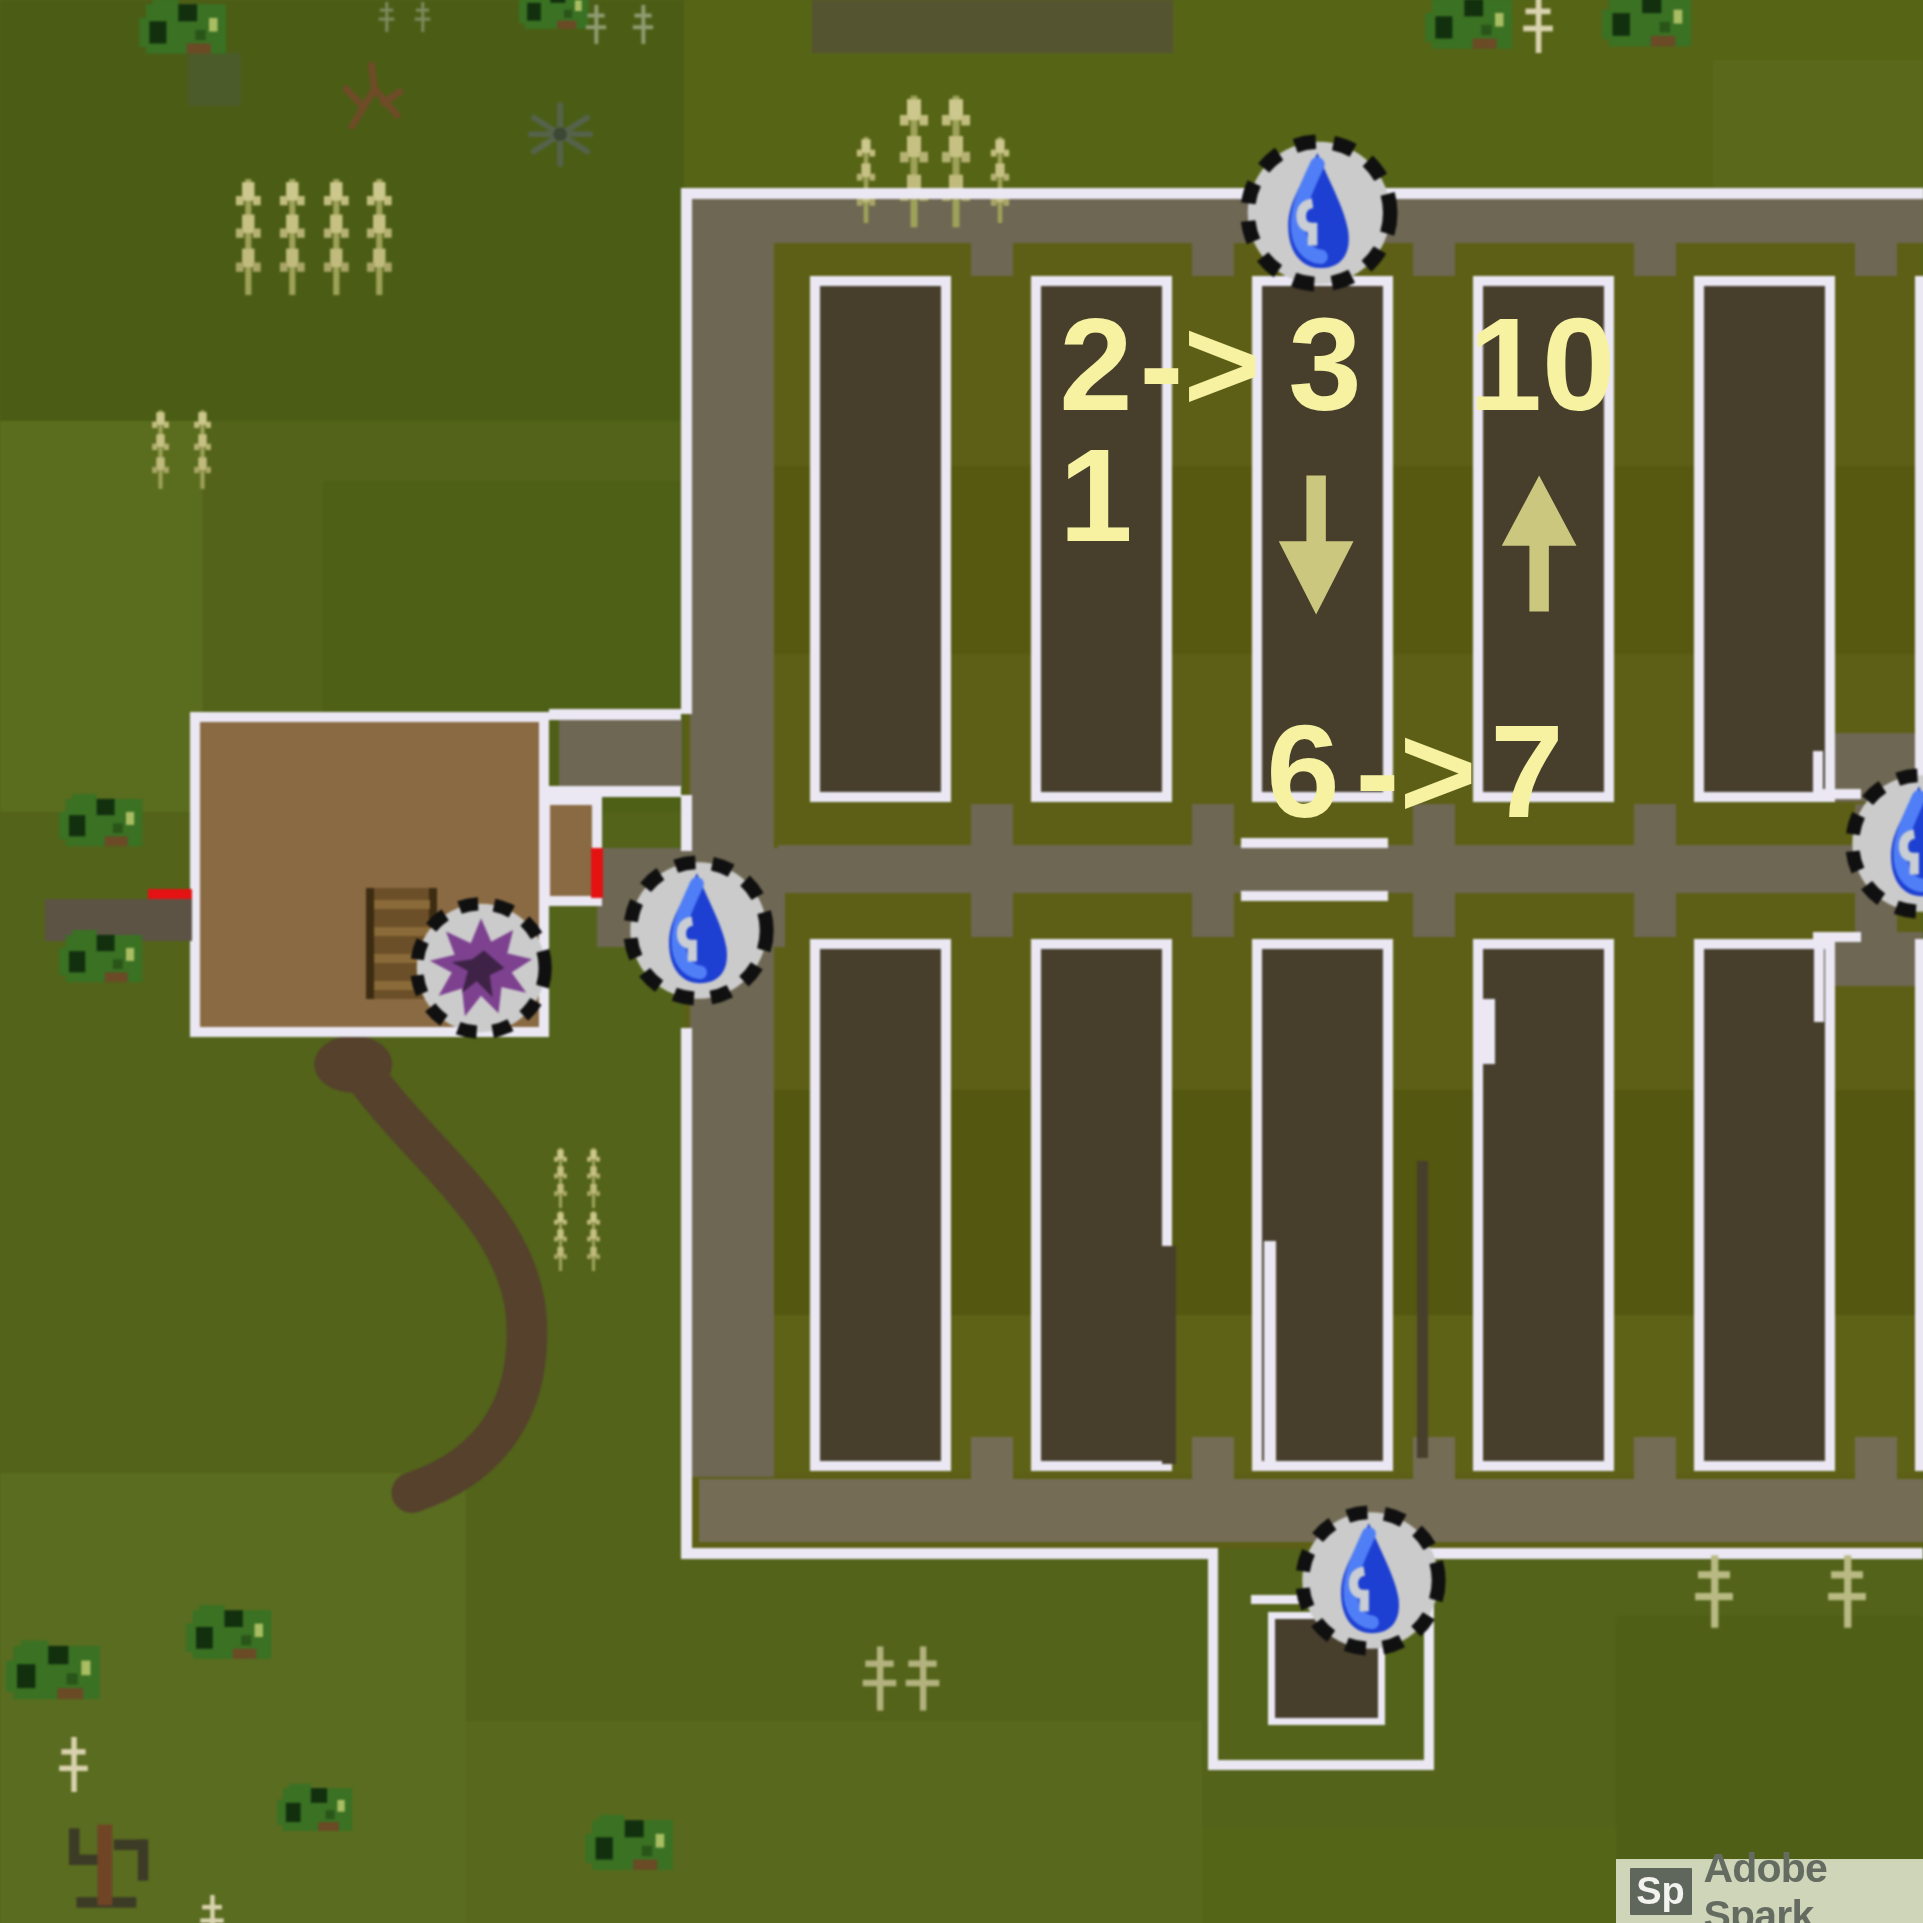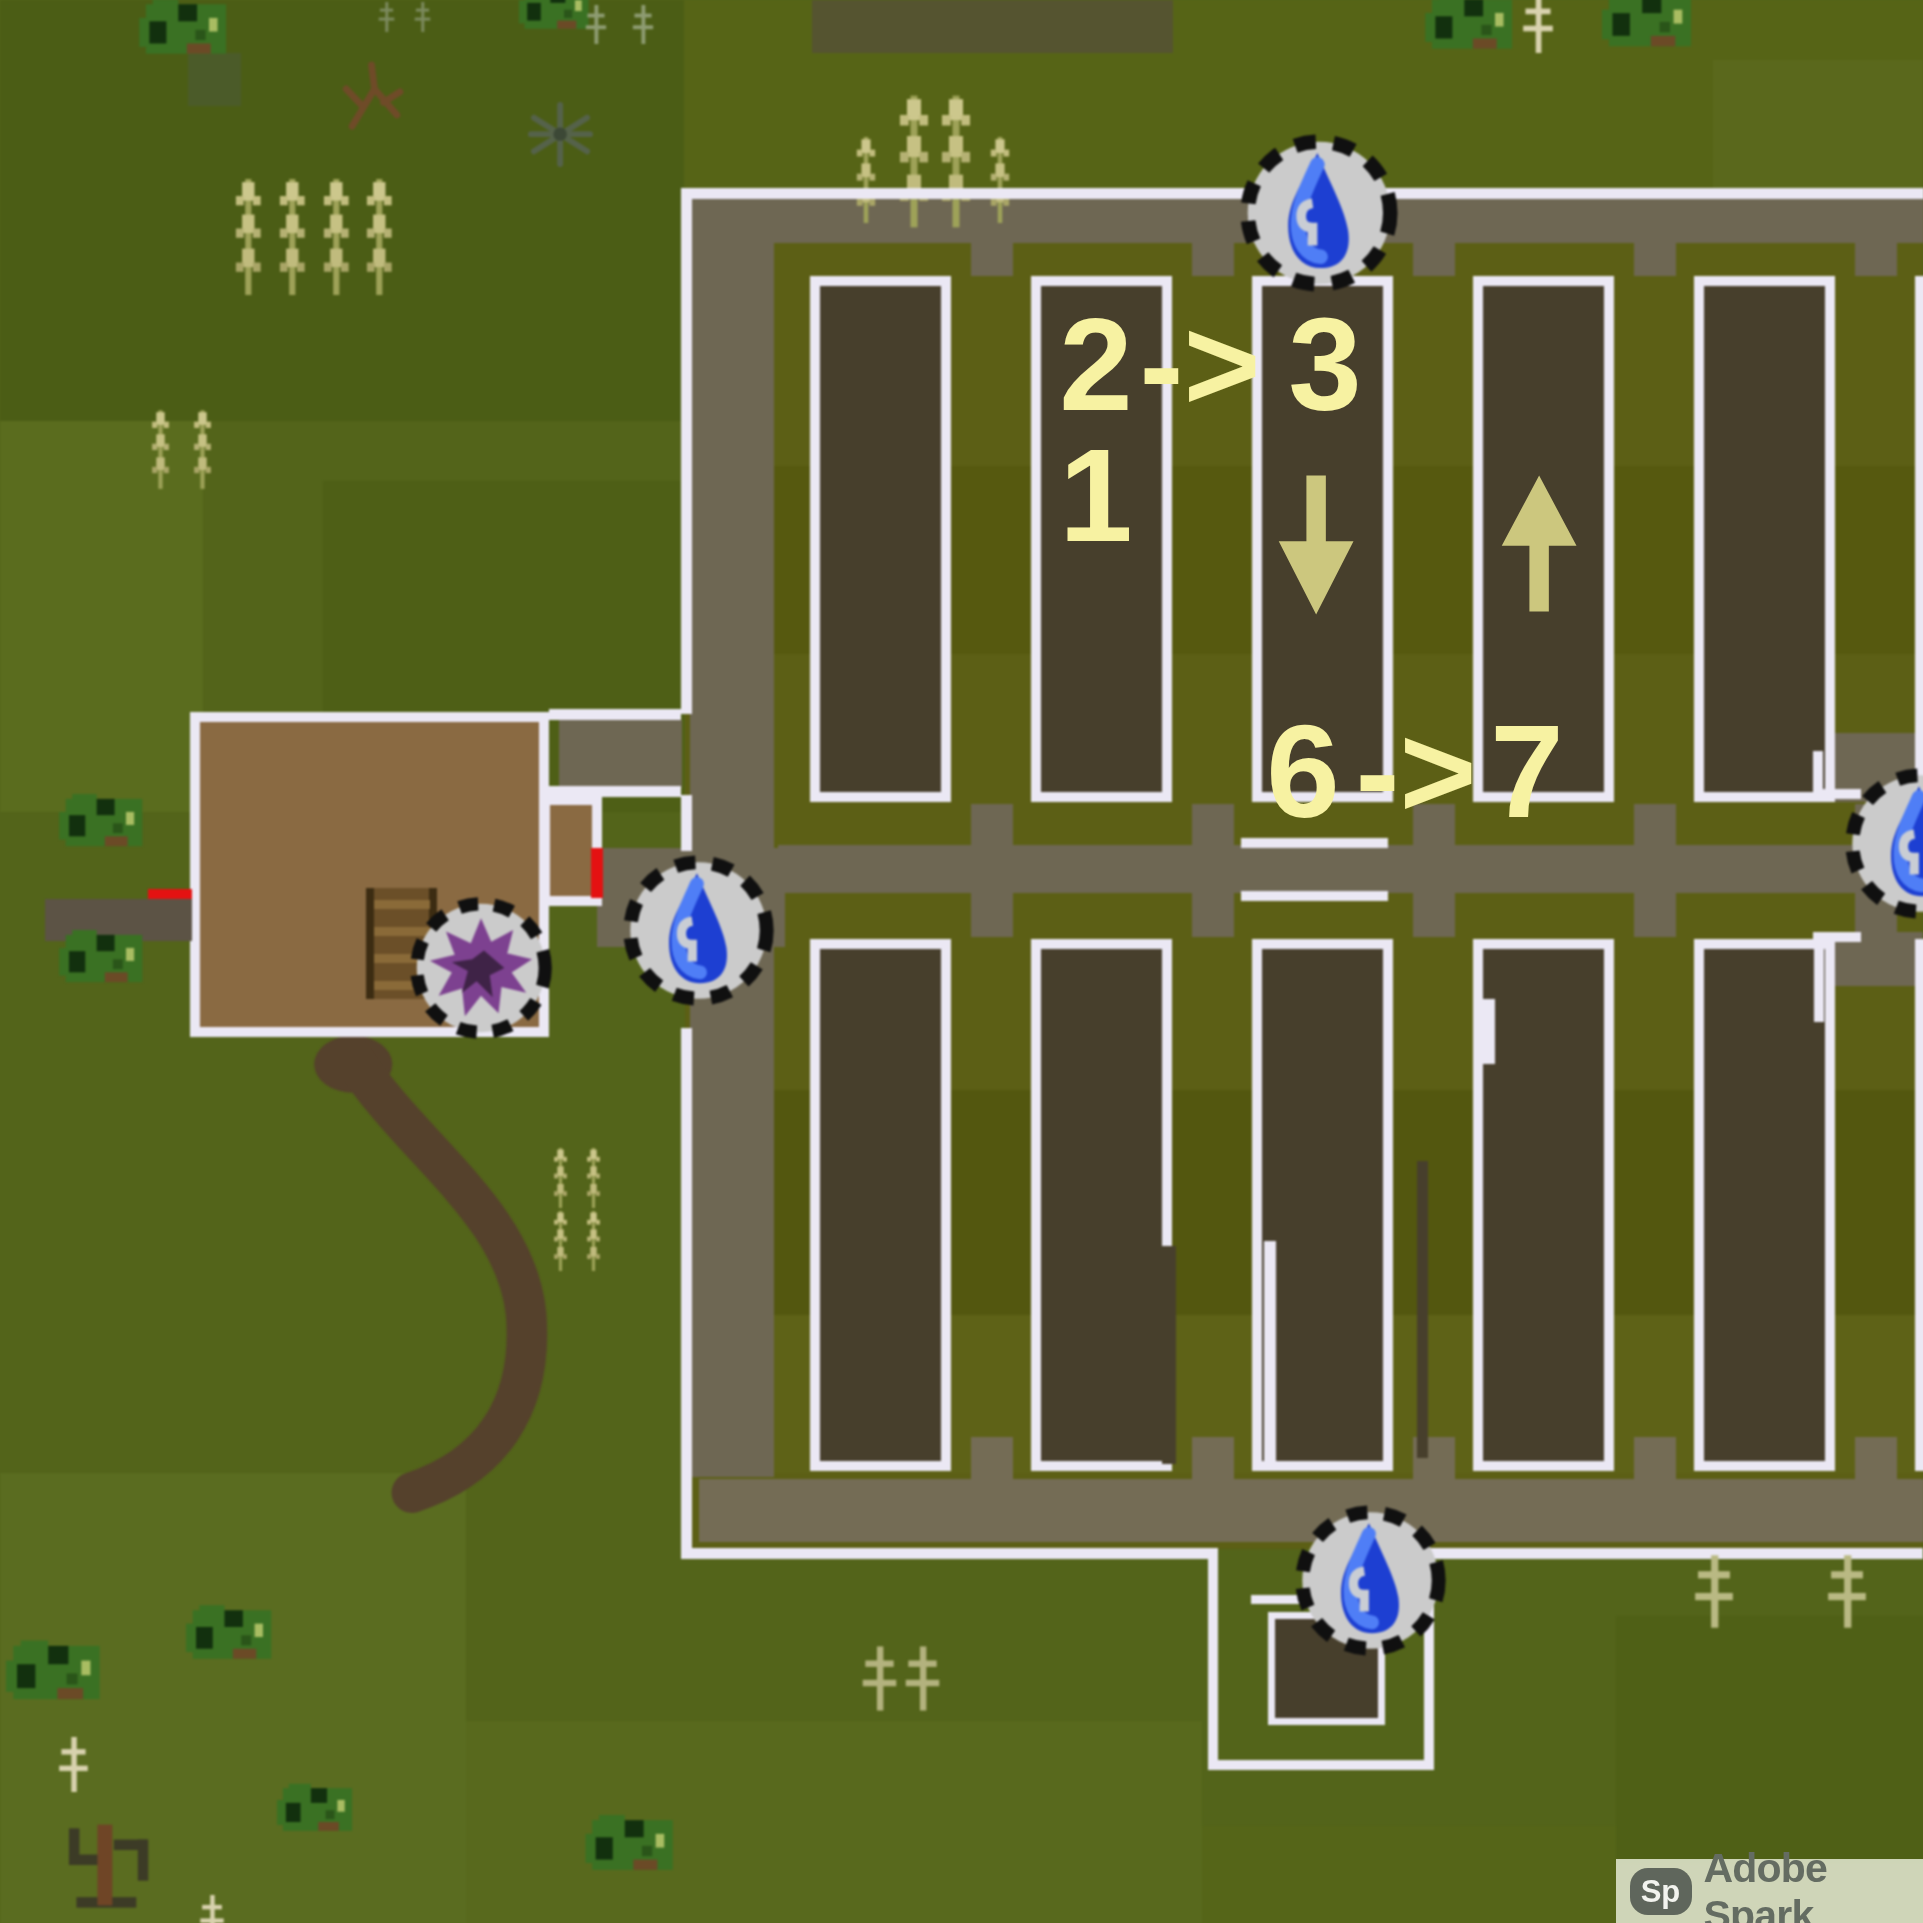--- a/index.html
+++ b/index.html
@@ -10,21 +10,21 @@
   .overlay-layer{position:absolute;inset:0;}
   .white{background:#ebe8f4;}
   .road{background:#6e6753;}
   .road2{background:#746c55;}
   .plot{background:#473f2c;border:10.5px solid #ebe8f4;box-sizing:border-box;}
   .penplot{background:#473f2c;border:7.5px solid #ebe8f4;box-sizing:border-box;}
   .bld{background:#8a6a42;border:10.5px solid #ebe8f4;box-sizing:border-box;}
   .red{background:#e41212;}
   .label{position:absolute;color:#f7f2a2;font-weight:bold;font-size:132px;line-height:1;transform:translateX(-50%);white-space:nowrap;text-align:center;}
   .wm{position:absolute;left:1616px;top:1859px;width:308px;height:65px;background:rgba(224,229,206,0.88);display:flex;align-items:center;}
-  .wm-logo{width:62px;height:47px;margin-left:13.5px;border-radius:18px;background:#5f665c;color:#f2f3ee;font-weight:bold;font-size:31px;display:flex;align-items:center;justify-content:center;flex:0 0 auto;}
+  .wm-logo{width:62px;height:47px;margin-left:13.5px;border-radius:1px;background:#5f665c;color:#f2f3ee;font-weight:bold;font-size:38px;display:flex;align-items:center;justify-content:center;flex:0 0 auto;}
   .wm-text{margin-left:12px;color:#646c62;font-weight:bold;font-size:41px;letter-spacing:-0.8px;}
 </style>
 </head>
 <body>
 
 <svg width="0" height="0" style="position:absolute">
   <defs>
     <symbol id="sym-tree" viewBox="0 0 110 70">
       <rect x="8" y="6" width="94" height="58" fill="#3a7123"></rect>
       <rect x="0" y="22" width="26" height="34" fill="#3a7123"></rect>
@@ -331,20 +331,21 @@
         <use href="#sym-grapes"></use>
       </svg>
   </div>
 
   <div class="overlay-layer">
 
     <div class="label" style="left:1096px;top:299px">2</div>
     <div class="label" style="left:1200px;top:299px">-&gt;</div>
     <div class="label" style="left:1325px;top:299px">3</div>
     <div class="label" style="left:1096px;top:430px">1</div>
+    <div class="label" style="left:1542px;top:299px">10</div>
     <div class="label" style="left:1303px;top:706px">6</div>
     <div class="label" style="left:1416px;top:706px">-&gt;</div>
     <div class="label" style="left:1527px;top:706px">7</div>
 
     <svg class="abs" style="left:1278px;top:475px" width="77" height="140" viewBox="0 0 103 186">
       <polygon points="38,0 64,0 64,88 101,88 51,186 1,88 38,88" fill="#ccc77e"></polygon>
     </svg>
     <svg class="abs" style="left:1501px;top:475px" width="77" height="137" viewBox="0 0 103 182">
       <polygon points="38,182 64,182 64,94 101,94 51,0 1,94 38,94" fill="#ccc77e"></polygon>
     </svg>

